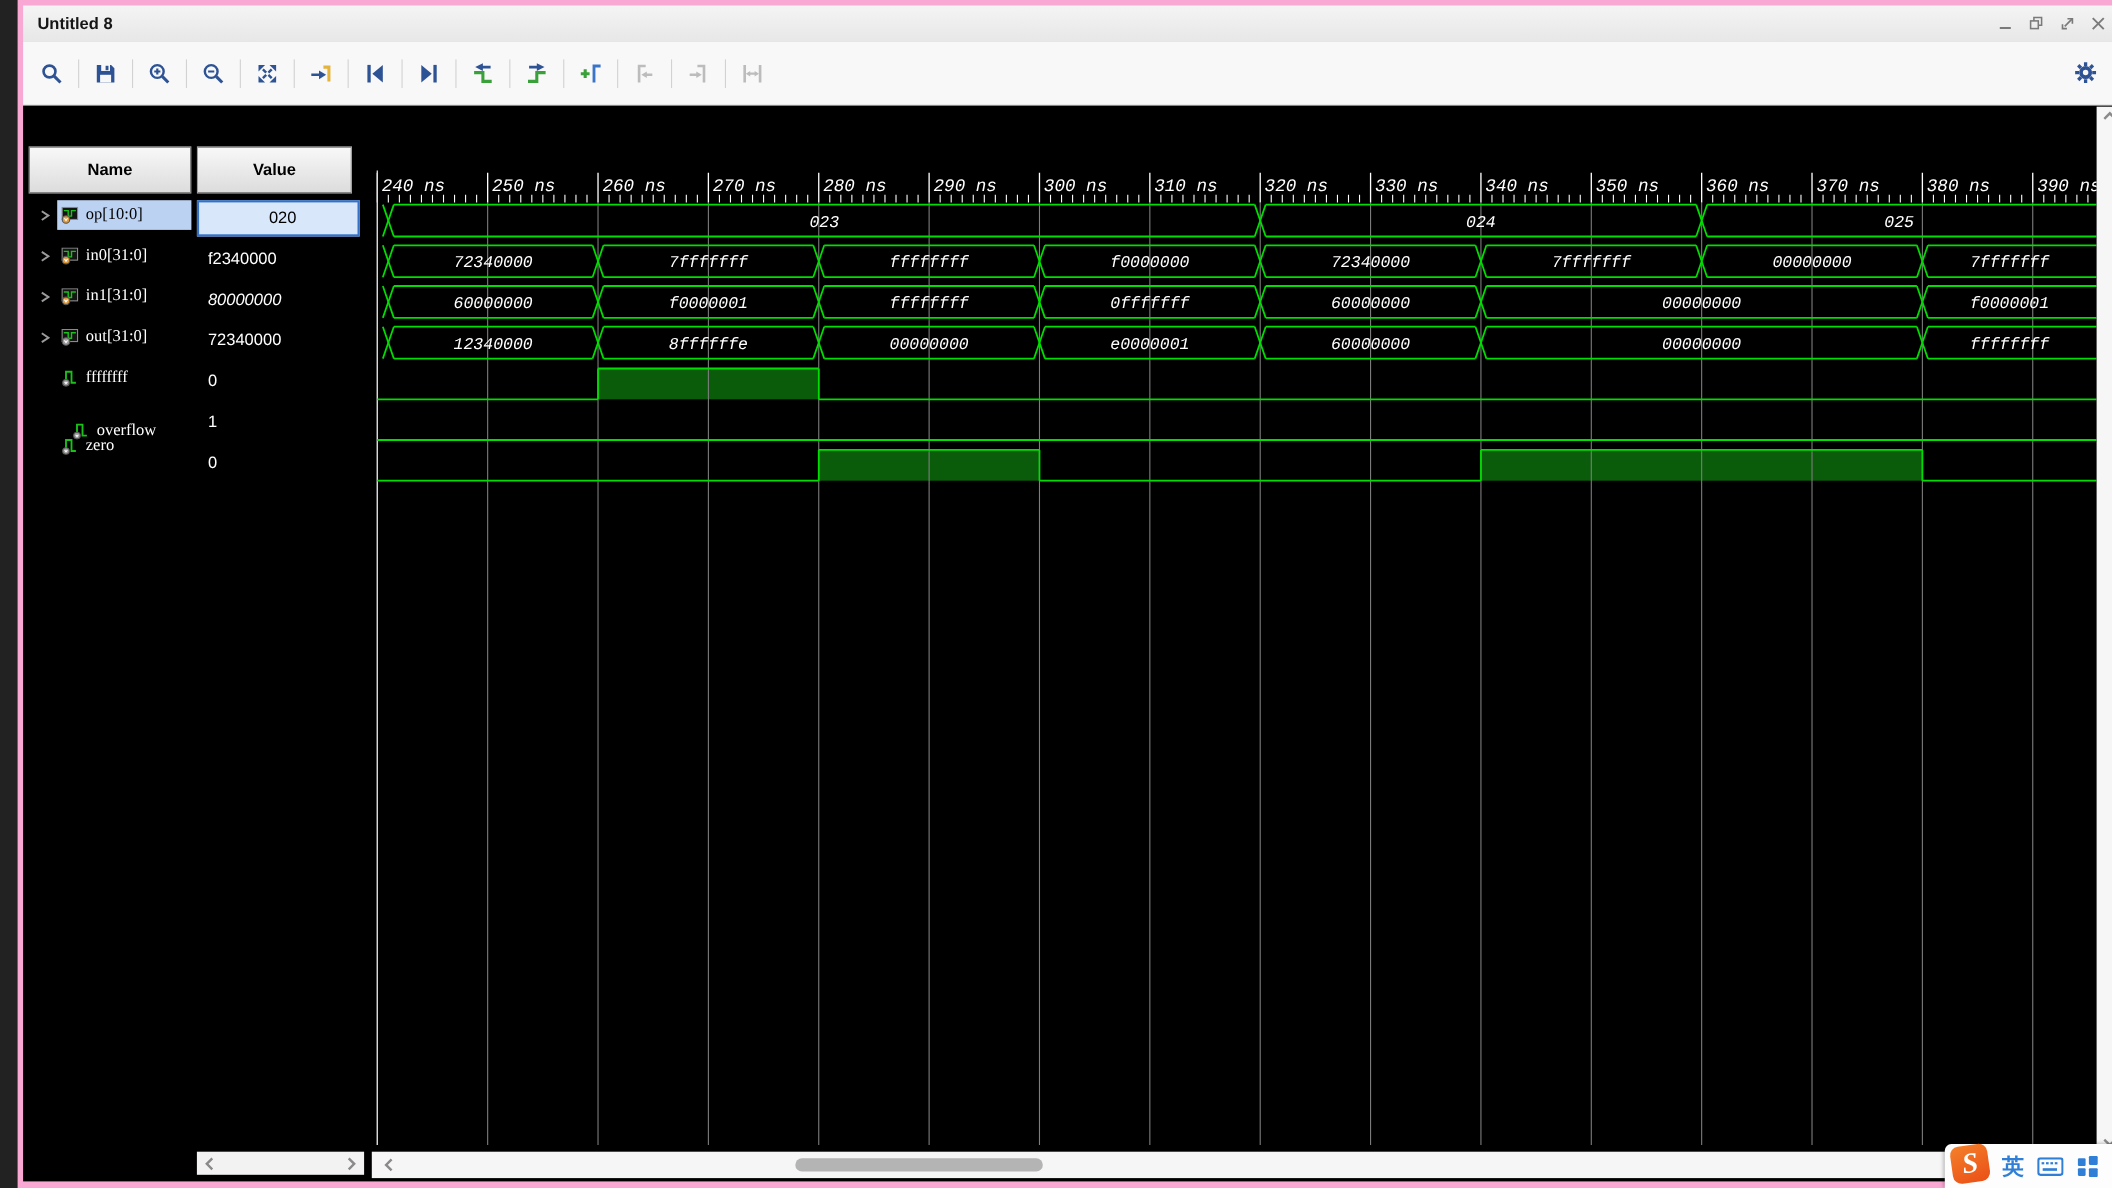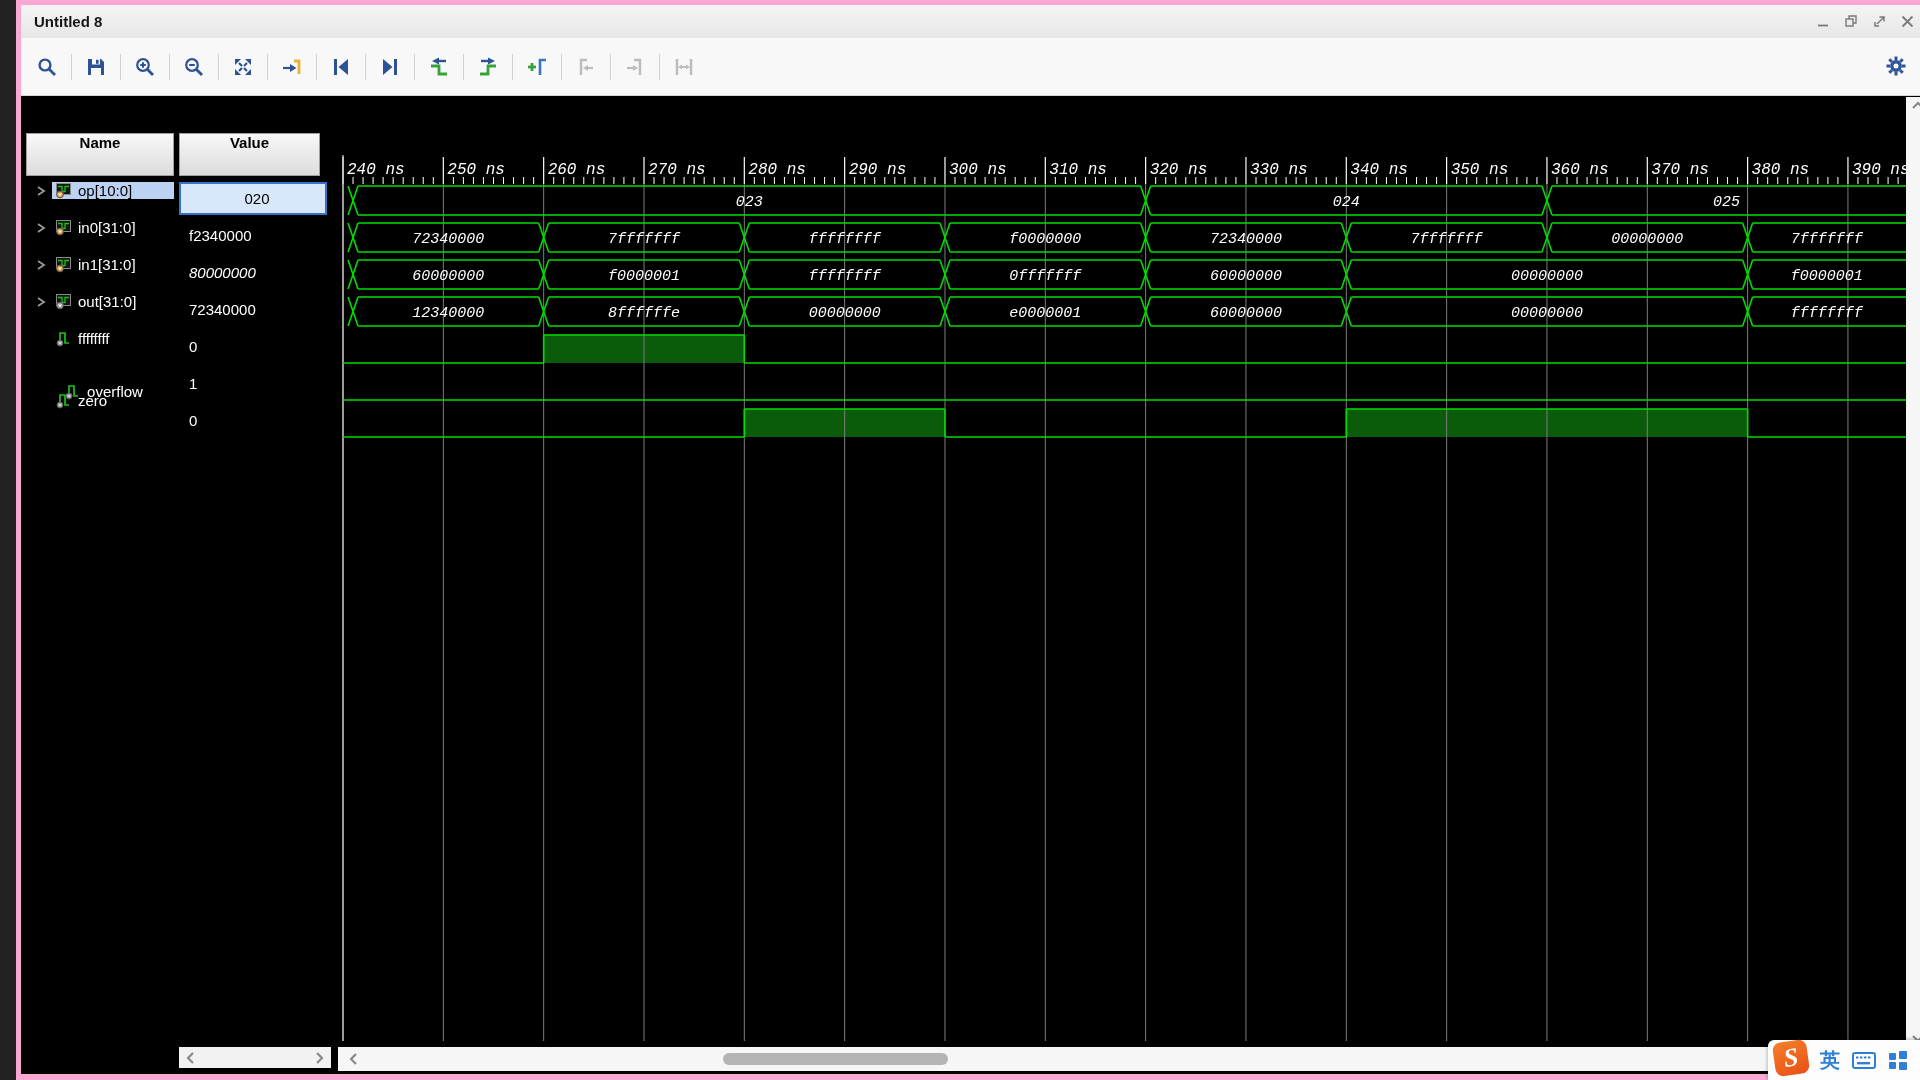--- a/index.html
+++ b/index.html
@@ -13,28 +13,28 @@
 
   
   .toolbar{position:absolute;left:5px;top:38px;right:6px;height:57px;background:#f8f8f8;border-bottom:1px solid #d8d8d8;display:flex;align-items:center;padding-left:10px;}
   .tb-btn{width:32px;height:32px;display:flex;align-items:center;justify-content:center;}
   .tb-sep{width:1px;height:26px;background:#d2d2d2;margin:0 8px;}
   .tb-gear{position:absolute;right:18px;top:12px;width:32px;height:32px;display:flex;align-items:center;justify-content:center;}
 
   
   .main{position:absolute;left:5px;top:96px;right:6px;bottom:6px;background:#000;overflow:hidden;}
 
-  .col-header{position:absolute;top:37px;height:43px;background:linear-gradient(#f8f8f8,#dcdcdc);border:1px solid #9f9f9f;color:#000;font-weight:bold;font-size:15px;display:flex;align-items:flex-start;justify-content:center;box-sizing:border-box;}
+  .col-header{position:absolute;top:37px;height:43px;background:linear-gradient(#f8f8f8,#dcdcdc);border:1px solid #9f9f9f;color:#000;font-weight:bold;font-size:15px;display:flex;align-items:center;justify-content:center;box-sizing:border-box;}
   #name-header{left:5px;width:148px;}
   #value-header{left:158px;width:141px;}
 
   #name-col{position:absolute;left:5px;top:0;width:148px;height:100%;}
   #value-col{position:absolute;left:158px;top:0;width:152px;height:100%;}
 
-  .sig-row{position:absolute;left:0;width:100%;height:17px;display:flex;align-items:center;padding-left:10px;box-sizing:border-box;}
+  .sig-row{position:absolute;left:0;width:100%;height:27px;display:flex;align-items:center;padding-left:10px;box-sizing:border-box;font-family:Liberation Serif, serif;}
   .chev-box{width:16px;height:14px;display:flex;align-items:center;flex:0 0 16px;}
   .row-inner{display:flex;align-items:center;gap:6px;height:100%;padding:0 6px 0 3px;flex:1;}
   .sig-label{color:#fff;font-size:15px;white-space:nowrap;}
   .sig-row.selected .row-inner{background:#bcd2f2;}
   .sig-row.selected .sig-label{color:#000;}
 
   .sig-val{position:absolute;left:2px;width:140px;height:33px;line-height:33px;color:#fff;font-size:15px;padding-left:8px;white-space:nowrap;}
   .sig-val.selected{left:0;width:136px;height:29px;line-height:29px;background:#d9e7fb;border:2px solid #3273c9;color:#000;}
 
   #wave-wrap{position:absolute;left:317px;top:29px;width:1568px;height:916px;font-style:italic;}

